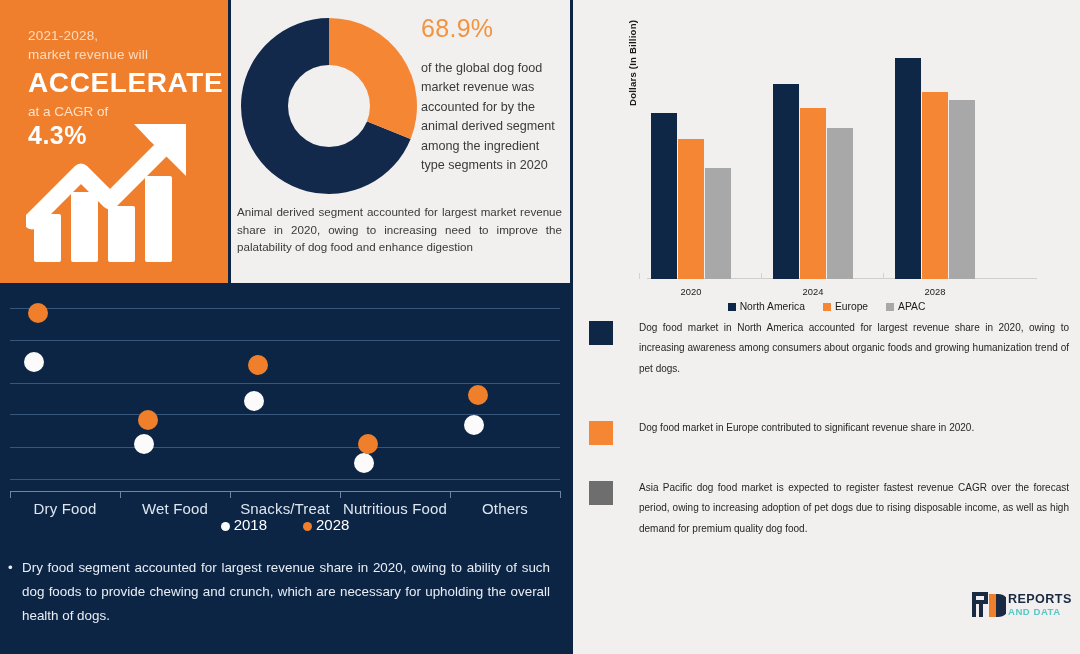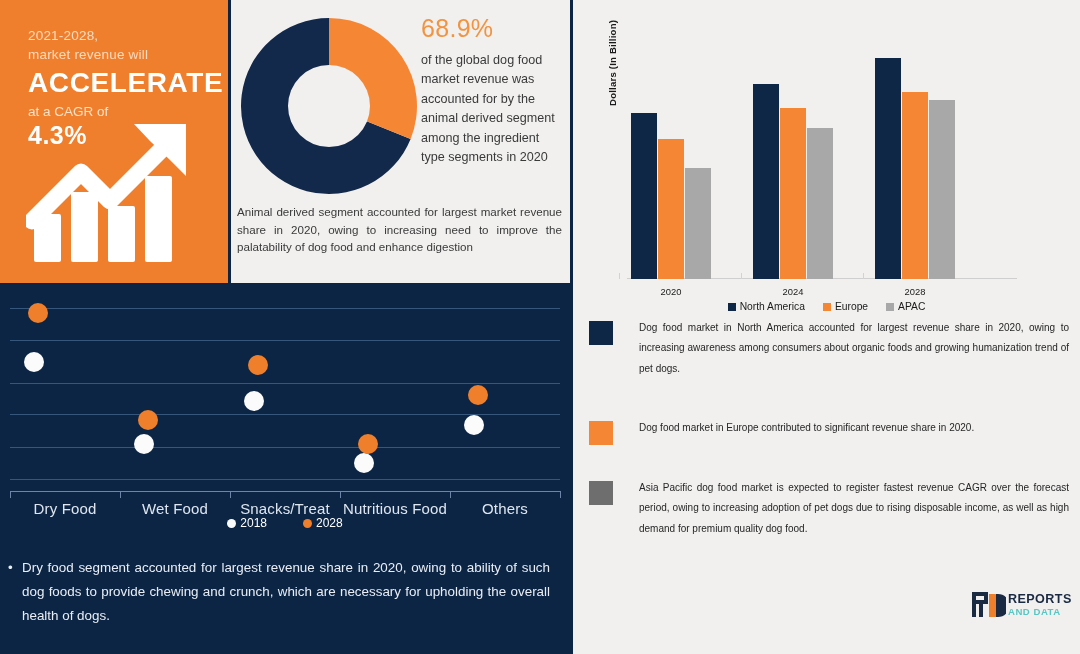--- a/index.html
+++ b/index.html
@@ -27,50 +27,50 @@
     letter-spacing:.5px;}
   #growth-icon{position:absolute;left:26px;top:118px;width:185px;height:150px;}
 
   
   #donut-panel{left:231px;top:0;width:339px;height:285px;background:#F1F0EF;}
   #donut{position:absolute;left:8px;top:16px;width:180px;height:180px;}
   .donut-hole{position:absolute;left:50%;top:50%;width:82px;height:82px;
     margin:-41px 0 0 -41px;border-radius:50%;background:#F1F0EF;}
   #donut-text{position:absolute;left:190px;top:14px;width:142px;}
   #donut-pct{color:#F3933F;font-size:25px;line-height:29px;letter-spacing:.3px;}
-  #donut-desc{color:#3a3a3a;font-size:12.6px;line-height:19.4px;margin-top:8px;}
+  #donut-desc{color:#3a3a3a;font-size:12.6px;line-height:19.4px;margin-top:16px;}
   #donut-note{position:absolute;left:6px;top:203px;width:325px;color:#3a3a3a;
     font-size:11.6px;line-height:17.6px;text-align:justify;}
 
   
   #dot-panel{left:0;top:288px;width:570px;height:366px;background:#0c2545;}
   #dotplot{position:absolute;left:10px;top:6px;width:550px;height:205px;}
   .gridline{position:absolute;left:0;height:1px;background:#3f5f85;opacity:.85;}
   .dot{position:absolute;width:20px;height:20px;border-radius:50%;
     margin:-10px 0 0 -10px;}
   .dot.y2018{background:#FBFBFB;}
   .dot.y2028{background:#EF7F2A;}
   #dot-axis{position:absolute;left:10px;top:203px;width:550px;height:7px;}
   #dot-axis .axline{position:absolute;left:0;top:0;width:100%;height:1px;
     background:#6b86a8;}
   #dot-axis .tick{position:absolute;top:0;width:1px;height:7px;background:#6b86a8;}
   .cat-label{position:absolute;top:212px;color:#dfe6ef;font-size:15px;
     text-align:center;letter-spacing:.15px;}
   #dot-legend{position:absolute;left:0;top:228px;width:570px;text-align:center;
-    color:#FFFFFF;font-size:12px;}
+    color:#FFFFFF;font-size:15px;}
   #dot-legend .lg{display:inline-block;margin:0 18px;}
   #dot-legend .sw{display:inline-block;width:9px;height:9px;border-radius:50%;
     vertical-align:-1px;margin-right:4px;}
   #dot-bullet{position:absolute;left:22px;top:268px;width:528px;color:#e9eef5;
     font-size:13.4px;line-height:24px;text-align:justify;}
   #dot-bullet .bdot{position:absolute;left:-14px;top:0;}
 
   
   #right-panel{left:573px;top:0;width:507px;height:654px;background:#F1F0EF;}
-  #barchart{position:absolute;left:44px;top:14px;width:400px;height:265px;}
+  #barchart{position:absolute;left:64px;top:14px;width:400px;height:265px;}
   #ylabel{position:absolute;left:-10px;top:92px;transform:rotate(-90deg);
     transform-origin:0 0;color:#1a1a1a;font-size:9.6px;font-weight:bold;
     white-space:nowrap;letter-spacing:.2px;}
   .bar{position:absolute;bottom:0;}
   .bar.na{background:#0E2746;}
   .bar.eu{background:#F58634;}
   .bar.ap{background:#A8A8A8;}
   #baseline{position:absolute;left:10px;bottom:0;width:390px;height:1px;
     background:#cfcfcf;}
   .xtick{position:absolute;bottom:-17px;color:#1a1a1a;font-size:9.4px;

